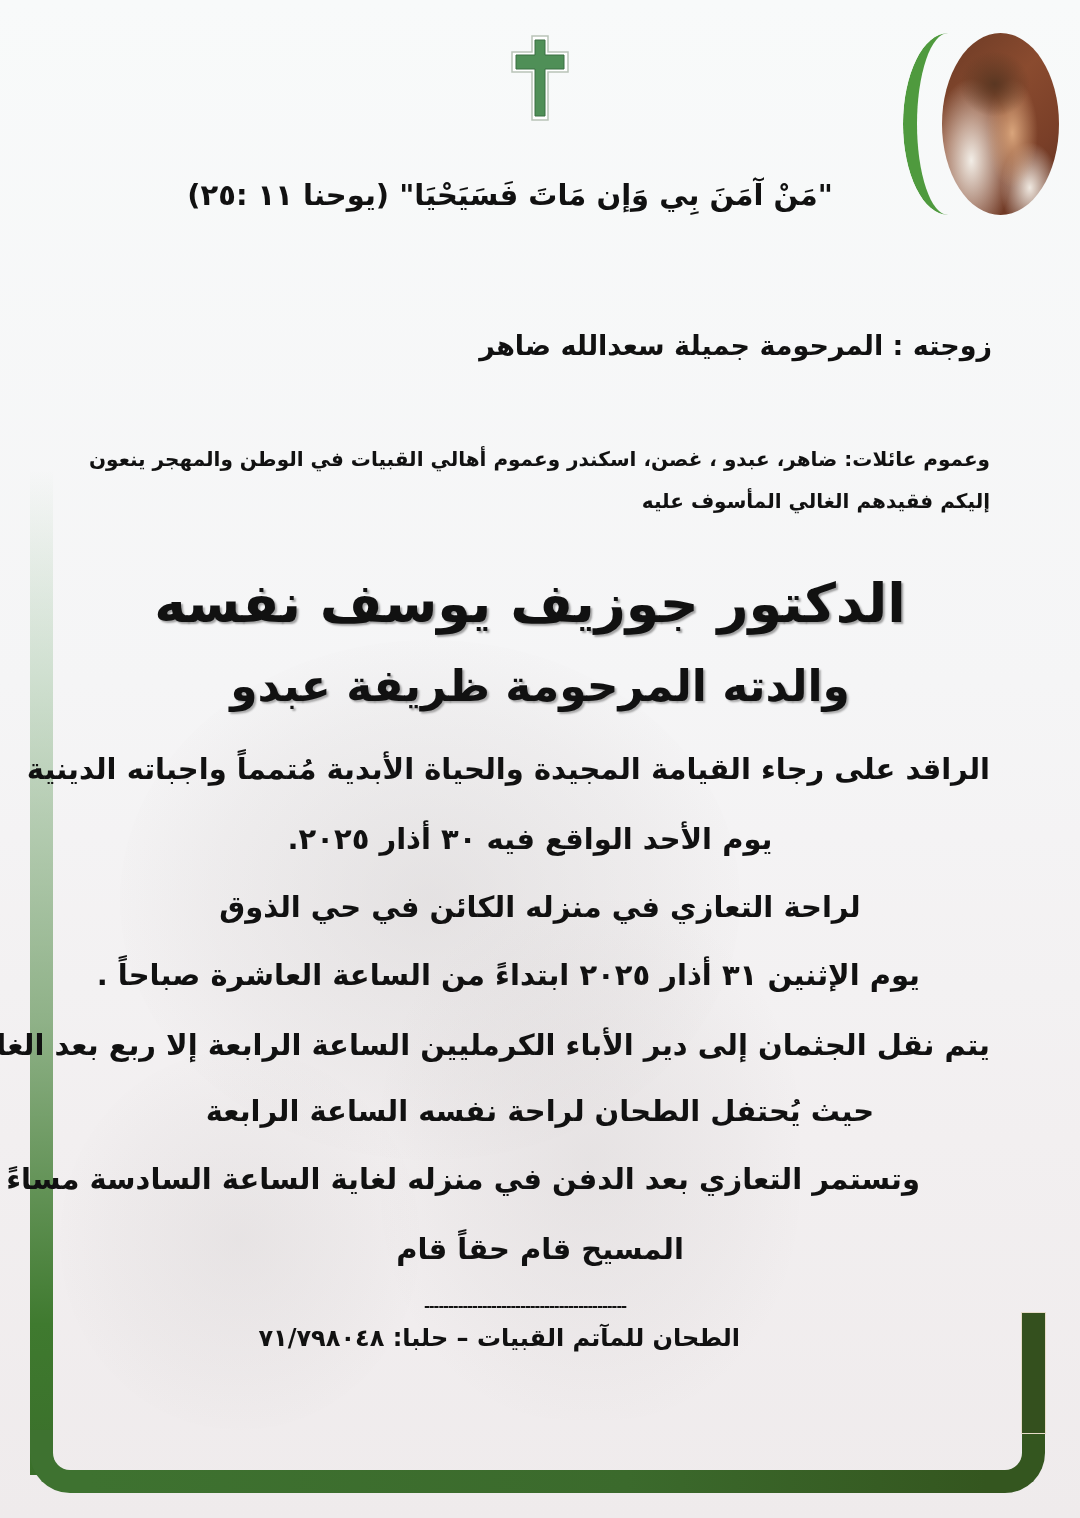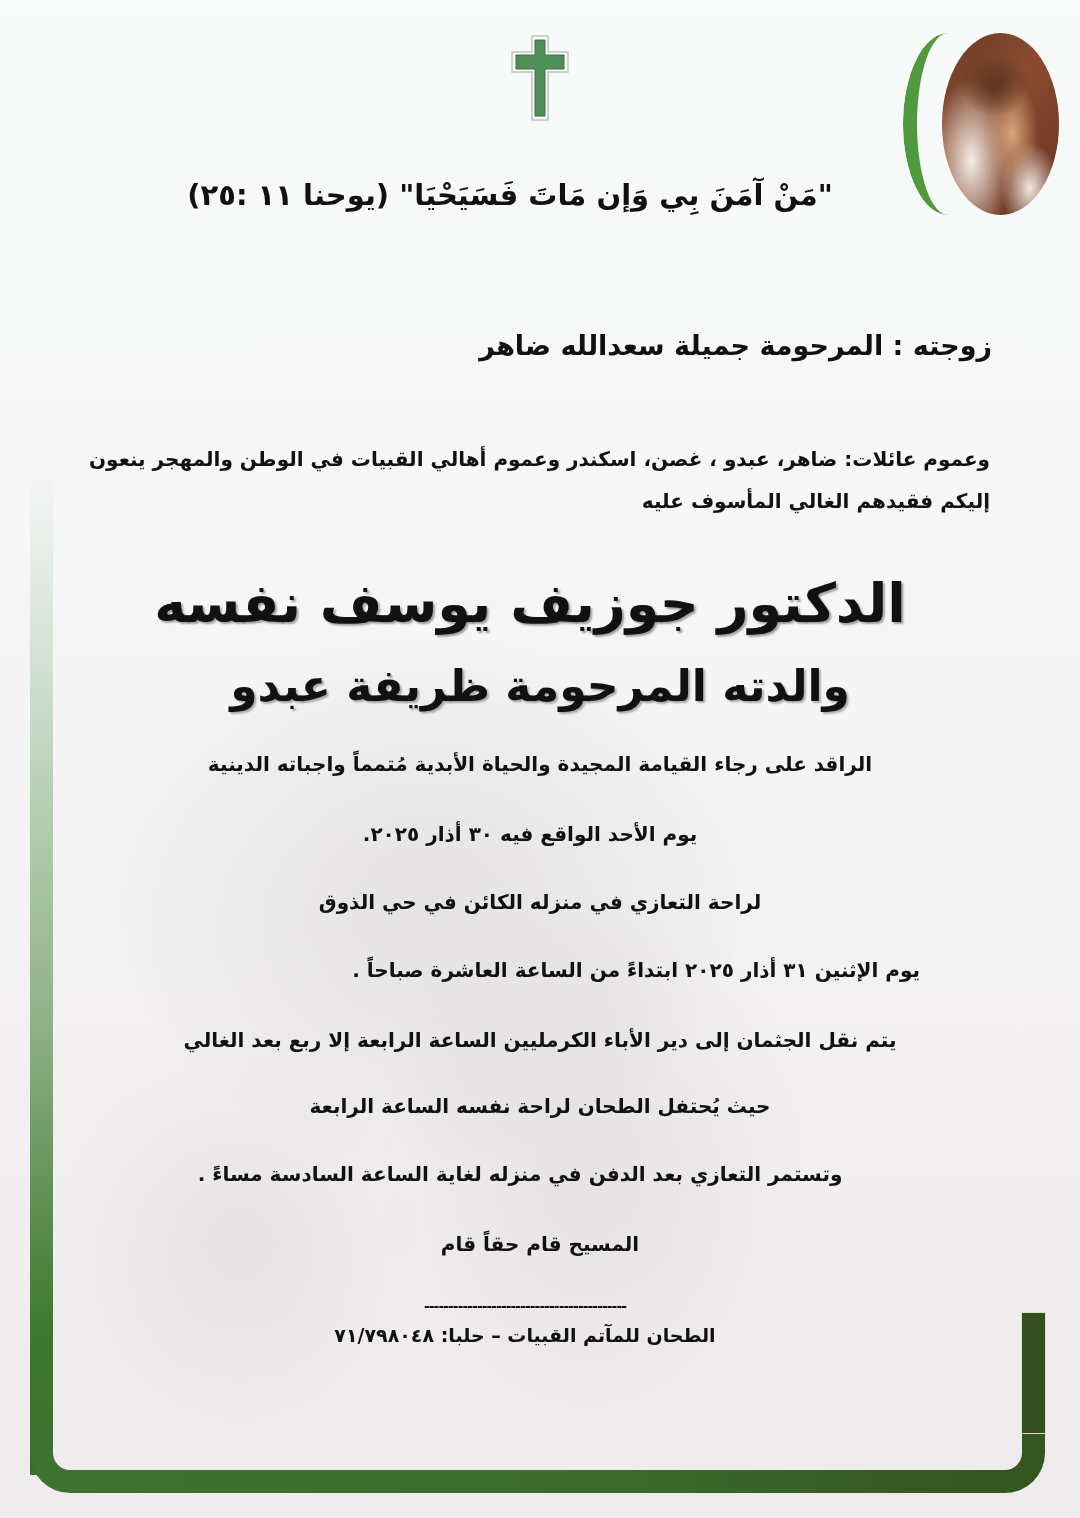--- a/index.html
+++ b/index.html
@@ -66,31 +66,31 @@
 
   .t {
     position: absolute; direction: rtl; text-align: center; white-space: nowrap;
     font-family: "DejaVu Sans", sans-serif; font-weight: bold; color: #111;
   }
   .verse { left: 180px; width: 660px; top: 178px; font-size: 29px; }
   .wife { right: 88px; top: 330px; font-size: 27px; text-align: center; }
   .families { right: 90px; top: 438px; width: 910px; font-size: 20px; text-align: right; line-height: 42px; white-space: normal; }
   .name { left: 100px; width: 860px; top: 572px; font-size: 54px; letter-spacing: 1px; text-shadow: 2px 2px 2px rgba(0,0,0,0.35); }
   .mother { left: 180px; width: 720px; top: 660px; font-size: 44px; text-shadow: 2px 2px 2px rgba(0,0,0,0.3); }
-  .line { left: 90px; width: 900px; font-size: 20px; }
+  .line { left: 90px; width: 900px; font-size: 29px; }
   .l1 { top: 752px; }
   .l2 { top: 822px; left: 150px; width: 760px; }
   .l3 { top: 890px; }
   .l4 { top: 958px; left: 120px; width: 800px; text-align: right; }
   .l5 { top: 1028px; }
   .l6 { top: 1094px; }
   .l7 { top: 1162px; left: 120px; width: 800px; text-align: center; }
   .l8 { top: 1232px; }
   .dash { left: 400px; width: 250px; top: 1298px; font-size: 14px; letter-spacing: -1px; overflow: hidden; }
-  .footer { left: 310px; width: 430px; top: 1324px; font-size: 19px; }
+  .footer { left: 310px; width: 430px; top: 1324px; font-size: 24px; }
 </style>
 </head>
 <body>
 
 <div class="ghost g1"></div>
 <div class="ghost g2"></div>
 <div class="ghost g3"></div>
 
 <div class="frame-left"></div>
 <div class="frame-bottom-left-corner"></div>

